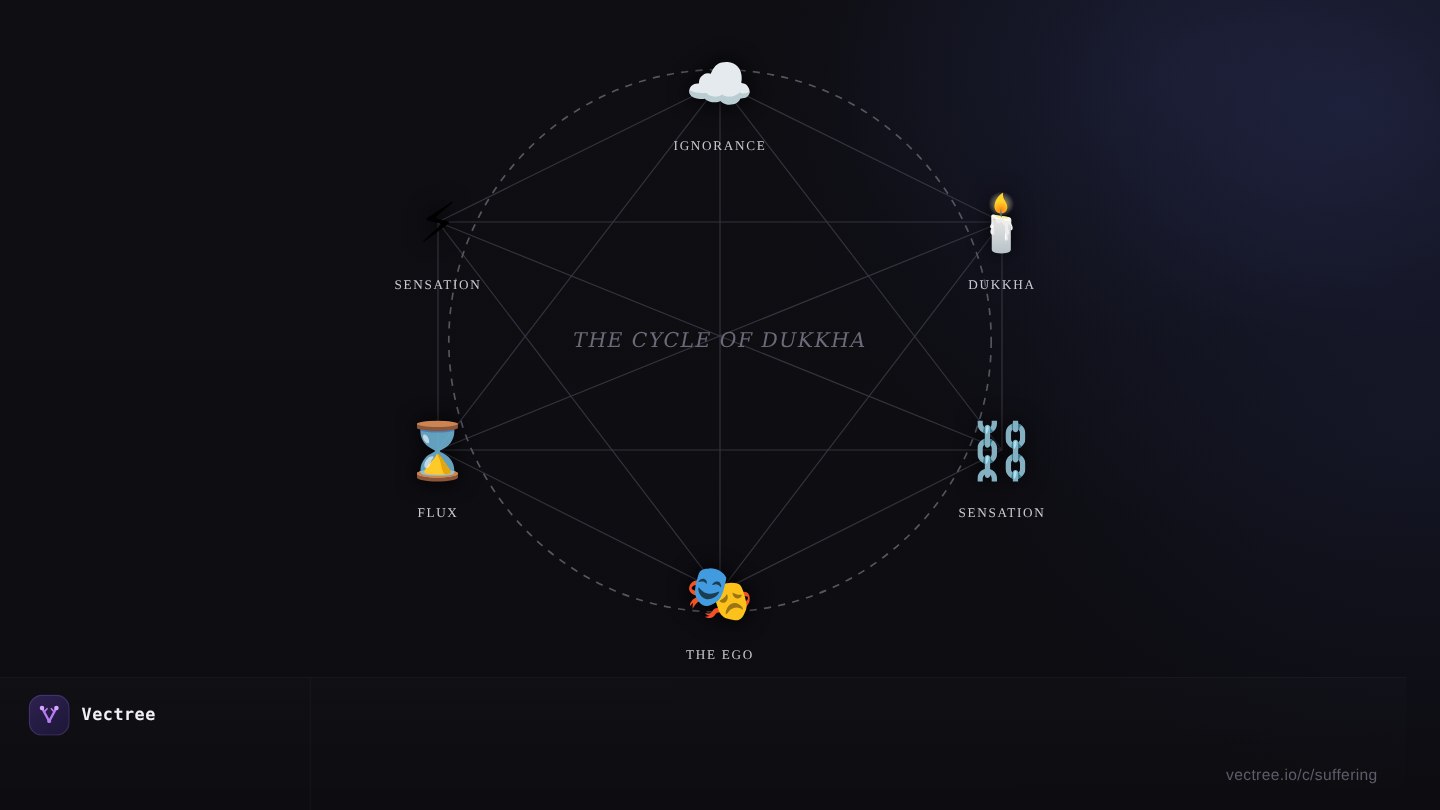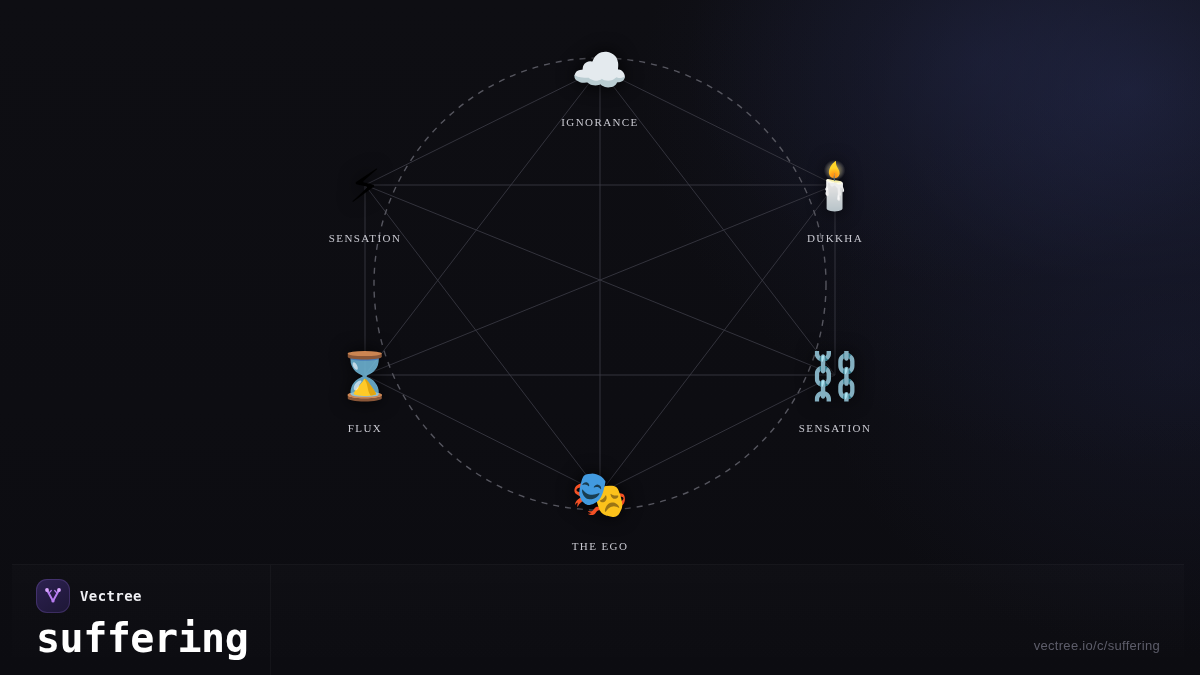--- a/index.html
+++ b/index.html
@@ -58,21 +58,21 @@
     font-family:Liberation Serif, serif;
     font-size:11px;
     letter-spacing:1.4px;
     color:#c9c9d1;
     white-space:nowrap;
   }
 
   
   #footer{
     position:absolute;
-    left:12px; bottom:0;
+    left:0; bottom:0;
     width:1172px; height:111px;
     border-top:1px solid rgba(255,255,255,0.045);
     background:linear-gradient(180deg, rgba(255,255,255,0.012) 0%, rgba(0,0,0,0) 100%);
   }
   #footer .vline{
     position:absolute; left:258px; top:0; width:1px; height:111px;
     background:rgba(255,255,255,0.035);
   }
   .brand-row{
     position:absolute; left:24px; top:14px;
@@ -118,20 +118,21 @@
         <line x1="600" y1="69" x2="600" y2="493" stroke="#3a3a44" stroke-width="1" opacity="0.85"></line>
         <line x1="600" y1="69" x2="365" y2="375" stroke="#3a3a44" stroke-width="1" opacity="0.85"></line>
         <line x1="835" y1="185" x2="600" y2="493" stroke="#3a3a44" stroke-width="1" opacity="0.85"></line>
         <line x1="835" y1="185" x2="365" y2="375" stroke="#3a3a44" stroke-width="1" opacity="0.85"></line>
         <line x1="835" y1="185" x2="365" y2="185" stroke="#3a3a44" stroke-width="1" opacity="0.85"></line>
         <line x1="835" y1="375" x2="365" y2="375" stroke="#3a3a44" stroke-width="1" opacity="0.85"></line>
         <line x1="835" y1="375" x2="365" y2="185" stroke="#3a3a44" stroke-width="1" opacity="0.85"></line>
         <line x1="600" y1="493" x2="365" y2="185" stroke="#3a3a44" stroke-width="1" opacity="0.85"></line>
         <circle cx="600" cy="284" r="226" fill="none" stroke="#56565f" stroke-width="1.4" stroke-dasharray="6 6"></circle>
       </svg>
+    <div class="center-caption">THE CYCLE OF DUKKHA</div>
     <div id="nodes-layer">
         <div class="node" style="left: 600px; top: 42px;">
           <span class="glyph">☁️</span>
           <span class="lbl">IGNORANCE</span>
         </div>
         <div class="node" style="left: 835px; top: 158px;">
           <span class="glyph">🕯️</span>
           <span class="lbl">DUKKHA</span>
         </div>
         <div class="node" style="left: 835px; top: 348px;">
@@ -163,17 +164,16 @@
           <circle cx="11" cy="11" r="1.9" fill="#d9a6ff"></circle>
           <circle cx="23" cy="11" r="1.9" fill="#d9a6ff"></circle>
           <circle cx="17" cy="22" r="1.6" fill="#b77cf0"></circle>
           <path d="M13.4 13.6 L15.2 11.6" stroke="#b77cf0" stroke-width="1.4" stroke-linecap="round"></path>
           <path d="M20.6 13.6 L18.8 11.6" stroke="#b77cf0" stroke-width="1.4" stroke-linecap="round"></path>
         </svg>
       </div>
       <span class="brand-name">Vectree</span>
     </div>
 
-    <div class="headline">suffering</div>
     <div class="url">vectree.io/c/suffering</div>
   </div>
 
 </div>
 
 </body></html>

